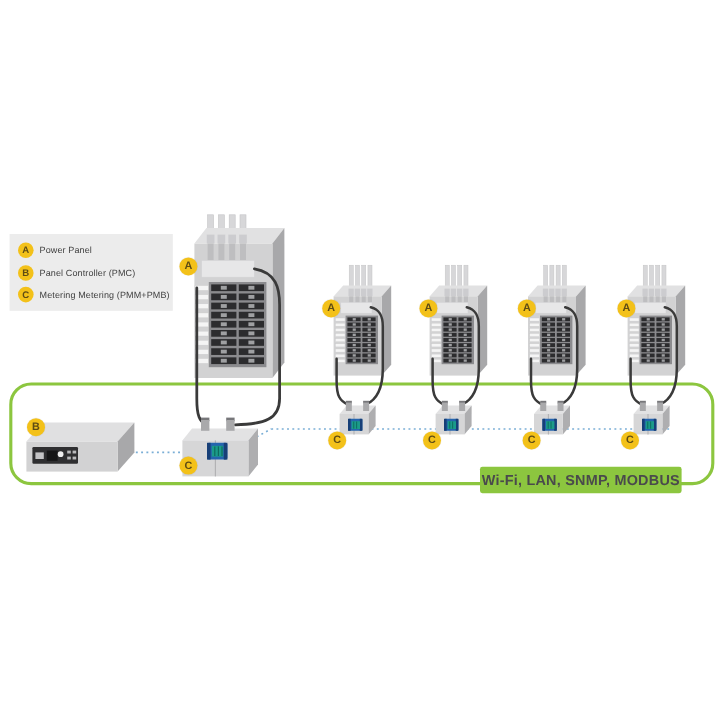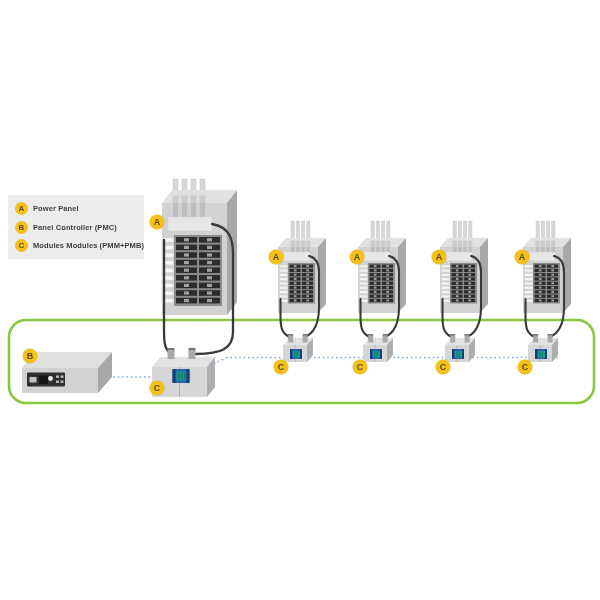--- a/index.html
+++ b/index.html
@@ -7,21 +7,21 @@
           font-family:"Liberation Sans",sans-serif;}
   svg{position:absolute;left:0;top:0;}
 
   
   .legend{position:absolute;left:8px;top:195px;width:136px;height:64px;background:#ececec;
           display:flex;flex-direction:column;justify-content:space-evenly;padding:2px 0 2px 7px;
           box-sizing:border-box;z-index:3;}
   .legend-row{display:flex;align-items:center;gap:5px;}
   .legend-badge{width:13px;height:13px;border-radius:50%;background:#F3C119;color:#5e4c14;
           font-size:8px;font-weight:bold;line-height:13px;text-align:center;flex:0 0 13px;}
-  .legend-label{font-size:7.5px;font-weight:bold;color:#3f3f3f;letter-spacing:.1px;white-space:nowrap;}
+  .legend-label{font-size:7.5px;font-weight:normal;color:#3f3f3f;letter-spacing:.1px;white-space:nowrap;}
 
   
   .badge{position:absolute;width:15px;height:15px;border-radius:50%;background:#F3C119;
          color:#5e4c14;font-size:9px;font-weight:bold;line-height:15px;text-align:center;
          transform:translate(-50%,-50%);z-index:2;box-shadow:0 0 0 .5px rgba(0,0,0,.05);}
 
   
   .net-badge{position:absolute;left:400px;top:389px;width:168px;height:22px;background:#8CC63F;
          color:#4a4a4c;font-size:12px;font-weight:bold;display:flex;align-items:center;
          justify-content:center;letter-spacing:.2px;border-radius:2px;z-index:4;}
@@ -255,30 +255,31 @@
     <div class="legend-row">
       <span class="legend-badge">A</span>
       <span class="legend-label">Power Panel</span>
     </div>
     <div class="legend-row">
       <span class="legend-badge">B</span>
       <span class="legend-label">Panel Controller (PMC)</span>
     </div>
     <div class="legend-row">
       <span class="legend-badge">C</span>
-      <span class="legend-label">Modules Modules (PMM+PMB)</span>
+      <span class="legend-label">Metering Metering (PMM+PMB)</span>
     </div>
   </div>
 
   <div class="badge" style="left:157px;top:222px;">A</div>
   <div class="badge" style="left:276px;top:257px;">A</div>
   <div class="badge" style="left:357px;top:257px;">A</div>
   <div class="badge" style="left:439px;top:257px;">A</div>
   <div class="badge" style="left:522px;top:257px;">A</div>
   <div class="badge" style="left:30px;top:356px;">B</div>
   <div class="badge" style="left:157px;top:388px;">C</div>
   <div class="badge" style="left:281px;top:367px;">C</div>
   <div class="badge" style="left:360px;top:367px;">C</div>
   <div class="badge" style="left:443px;top:367px;">C</div>
   <div class="badge" style="left:525px;top:367px;">C</div>
 
+  <div class="net-badge">Wi-Fi, LAN, SNMP, MODBUS</div>
 
 </div>
 
 </body></html>

